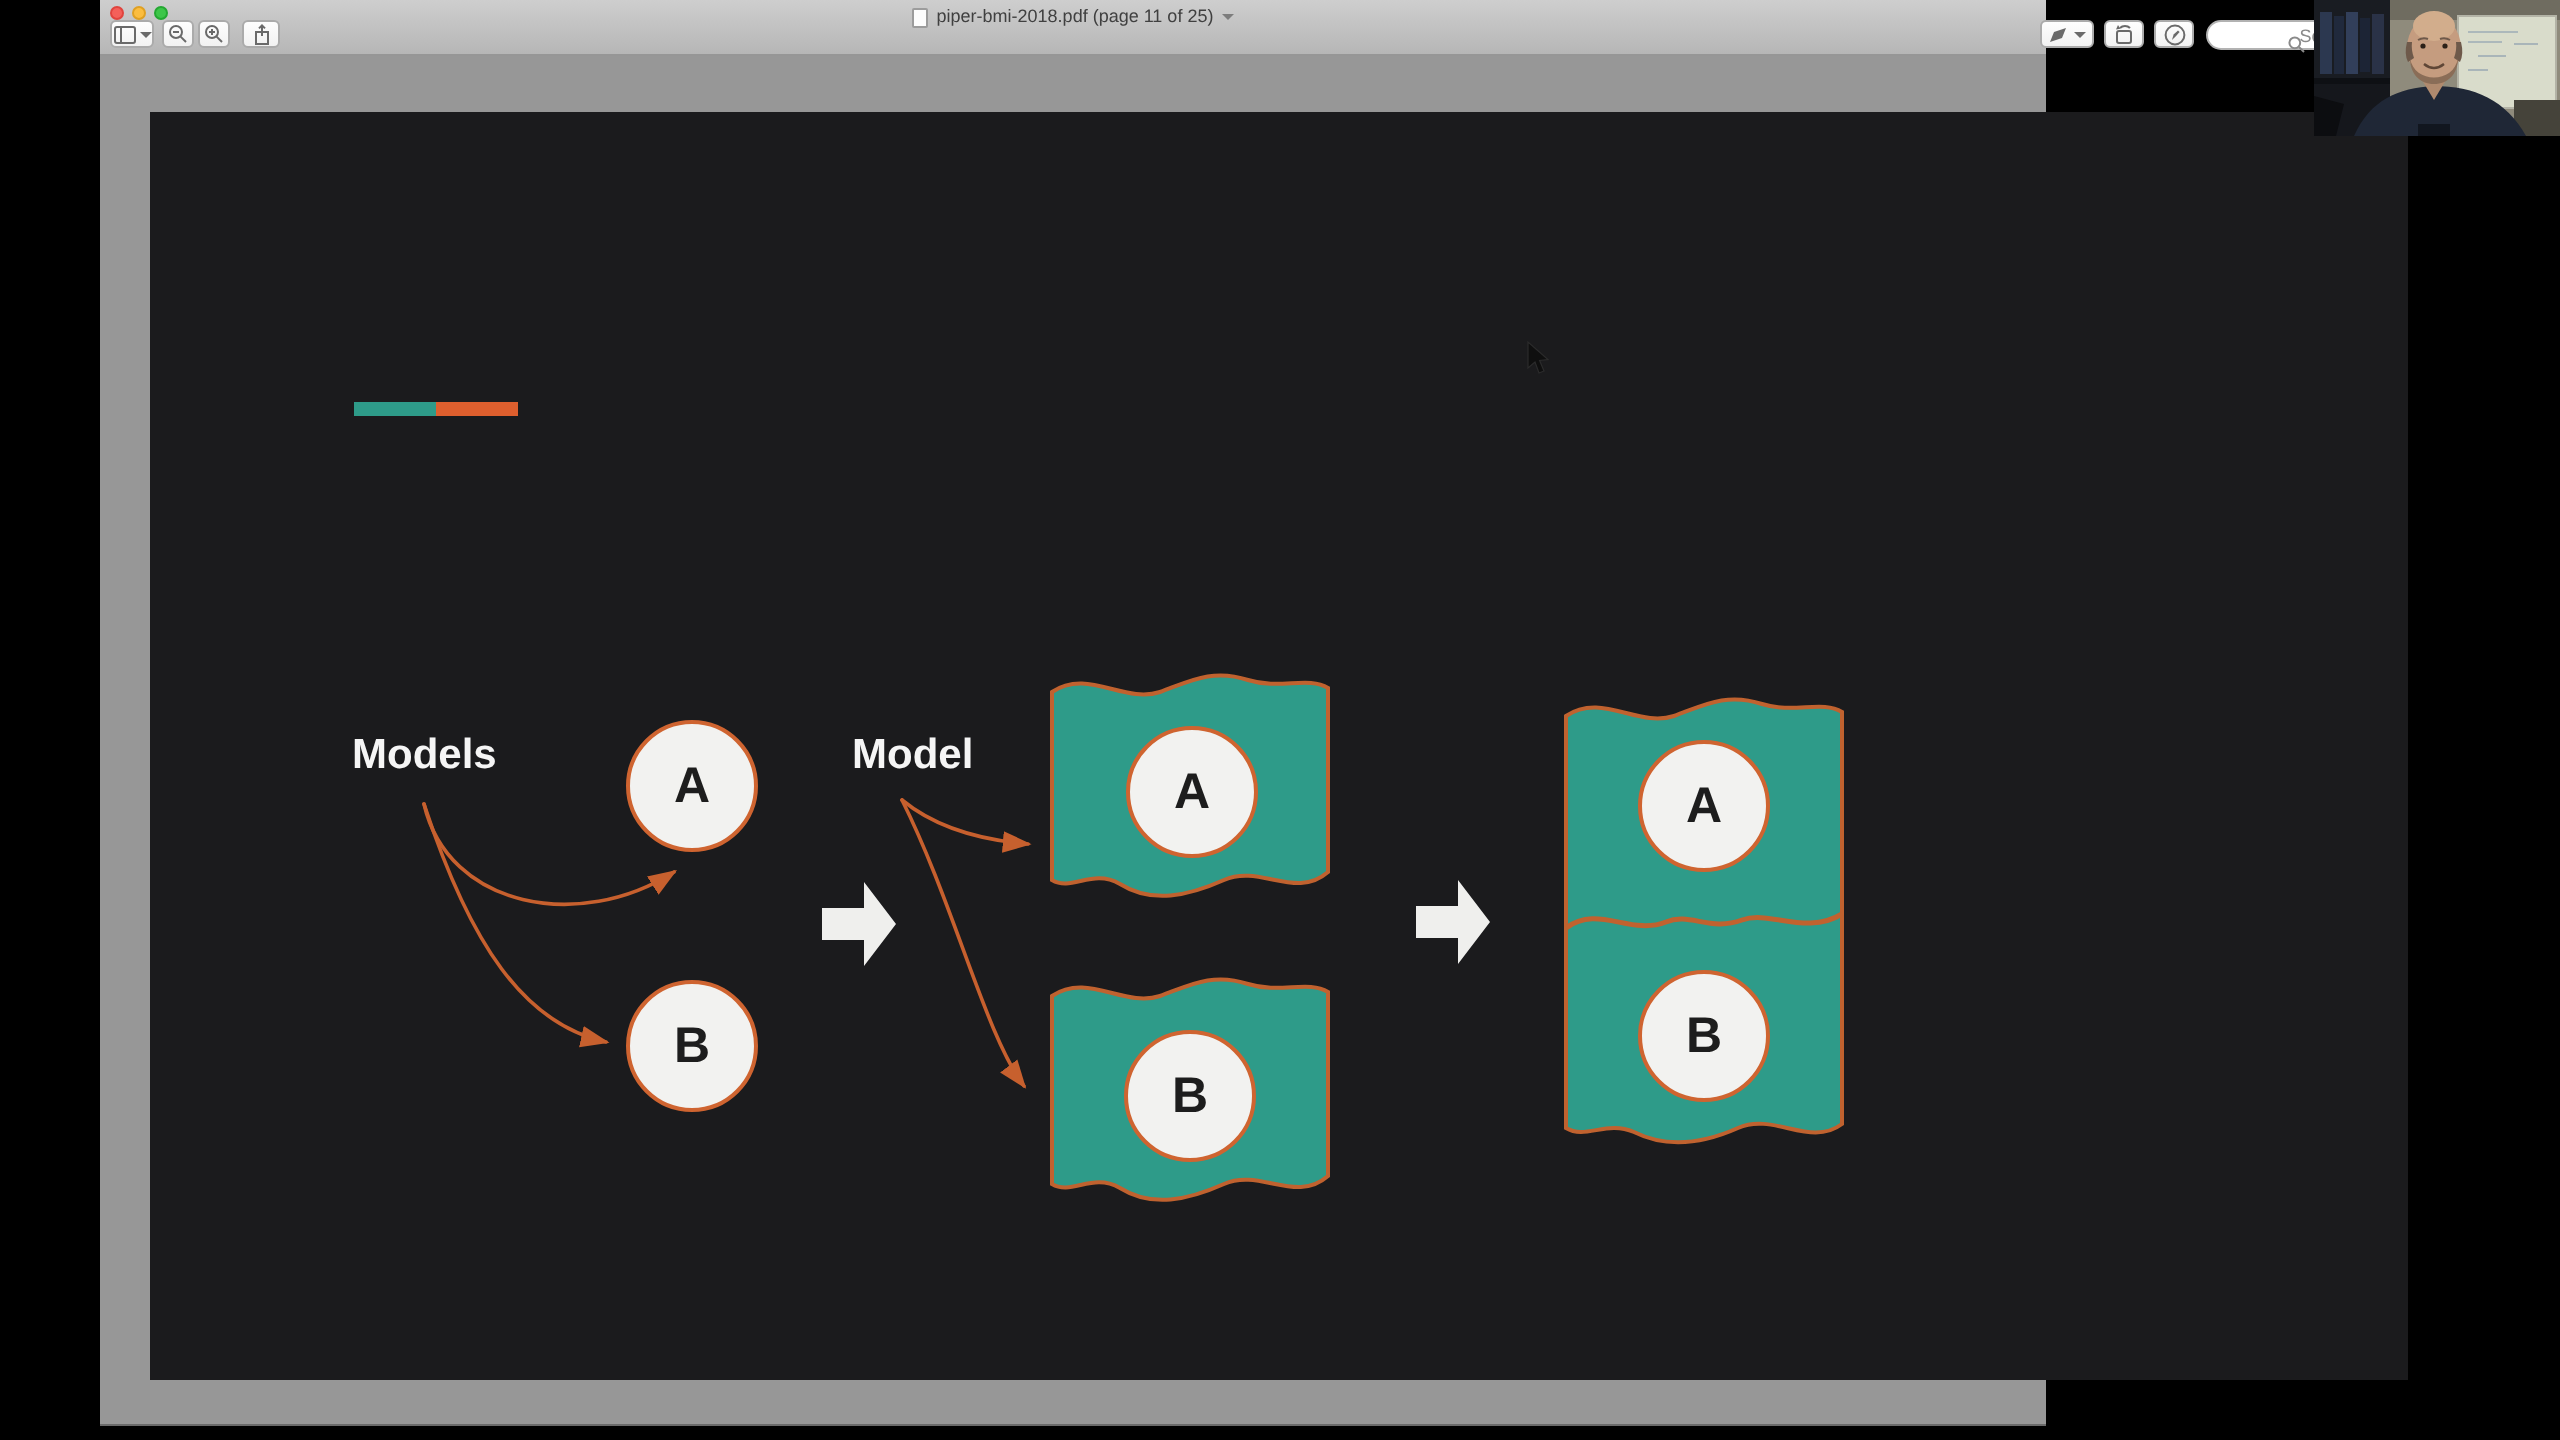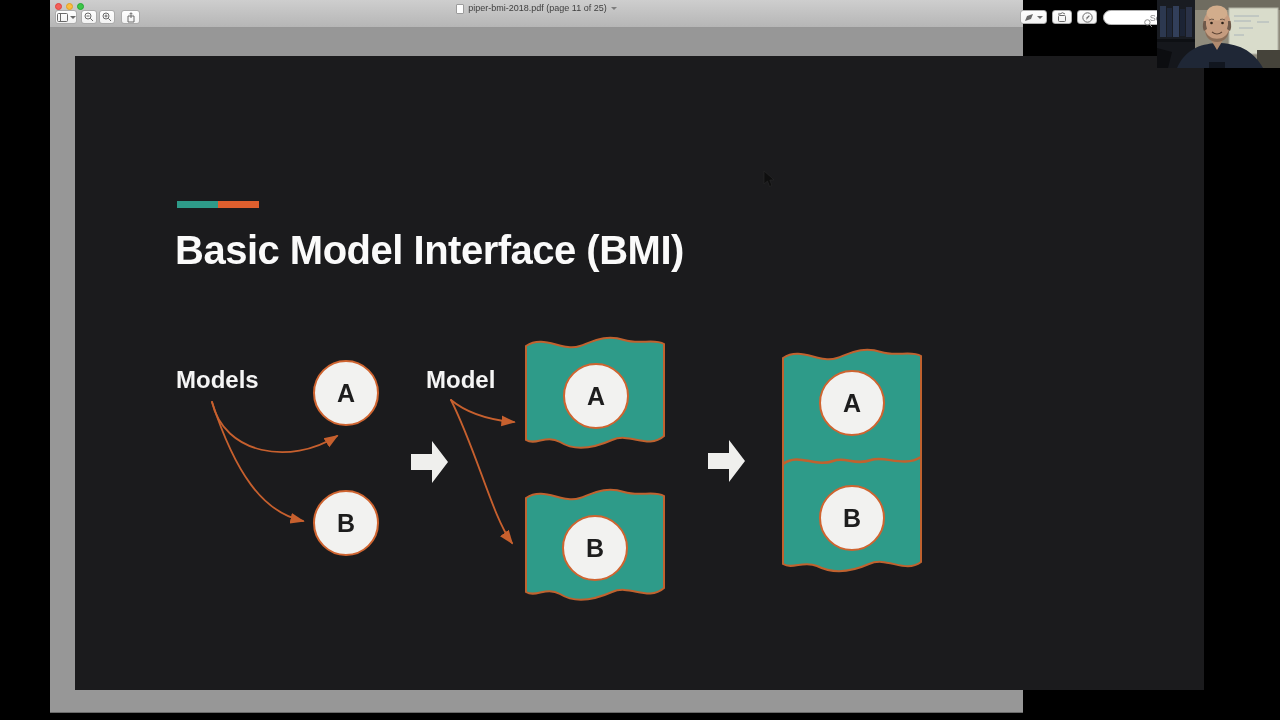--- a/index.html
+++ b/index.html
@@ -40,21 +40,21 @@
   .search-field input::placeholder { color:#8a8a8a; }
   .search-glyph { position:absolute; left:40px; top:3px; pointer-events:none; }
 
   
   .slide { position:absolute; left:25px; top:56px; width:1129px; height:634px; background:#1b1b1d; }
   .accent-bar { position:absolute; left:102px; top:145px; width:82px; height:7px; display:flex; }
   .accent-bar .half-teal { flex:1; background:#2e9b89; }
   .accent-bar .half-orange { flex:1; background:#de5f2e; }
   .slide-title { position:absolute; left:100px; top:172px; font-size:40px; font-weight:700;
                  color:#fafafa; letter-spacing:-0.5px; }
-  .diag-label { position:absolute; font-size:24px; font-weight:700; color:#f5f5f5; }
+  .diag-label { position:absolute; font-size:21px; font-weight:700; color:#f5f5f5; }
   .models-label { left:101px; top:310px; }
   .bmis-label { left:351px; top:310px; }
 
   .node-circle { position:absolute; width:66px; height:66px; border-radius:50%;
                  background:#f2f2f0; border:2px solid #cf6430; display:flex;
                  align-items:center; justify-content:center; font-size:25px; font-weight:700;
                  color:#1d1d1d; z-index:3; }
   .svg-abs { position:absolute; z-index:2; }
   .arrow-layer { position:absolute; left:0; top:0; width:1129px; height:634px; z-index:1; pointer-events:none; }
 
@@ -180,21 +180,20 @@
           <path d="M 376,344 C 393,358 415,364 439,366" marker-end="url(#ah)"></path>
           <path d="M 376,344 C 402,396 418,462 437,487" marker-end="url(#ah)"></path>
         </g>
       </svg>
 
       <div class="accent-bar">
         <div class="half-teal"></div>
         <div class="half-orange"></div>
       </div>
 
-      <div class="slide-title">Basic Model Interface (BMI)</div>
 
       <div class="diag-label models-label">Models</div>
       <div class="diag-label bmis-label">Model</div>
 
       <div class="node-circle" style="left:238px;top:304px;">A</div>
       <div class="node-circle" style="left:238px;top:434px;">B</div>
 
       <svg class="svg-abs" style="left:336px;top:382px;" width="38" height="48" viewBox="0 0 38 48">
         <polygon points="0,16 21,16 21,3 37,24 21,45 21,32 0,32" fill="#efefed"></polygon>
       </svg>

